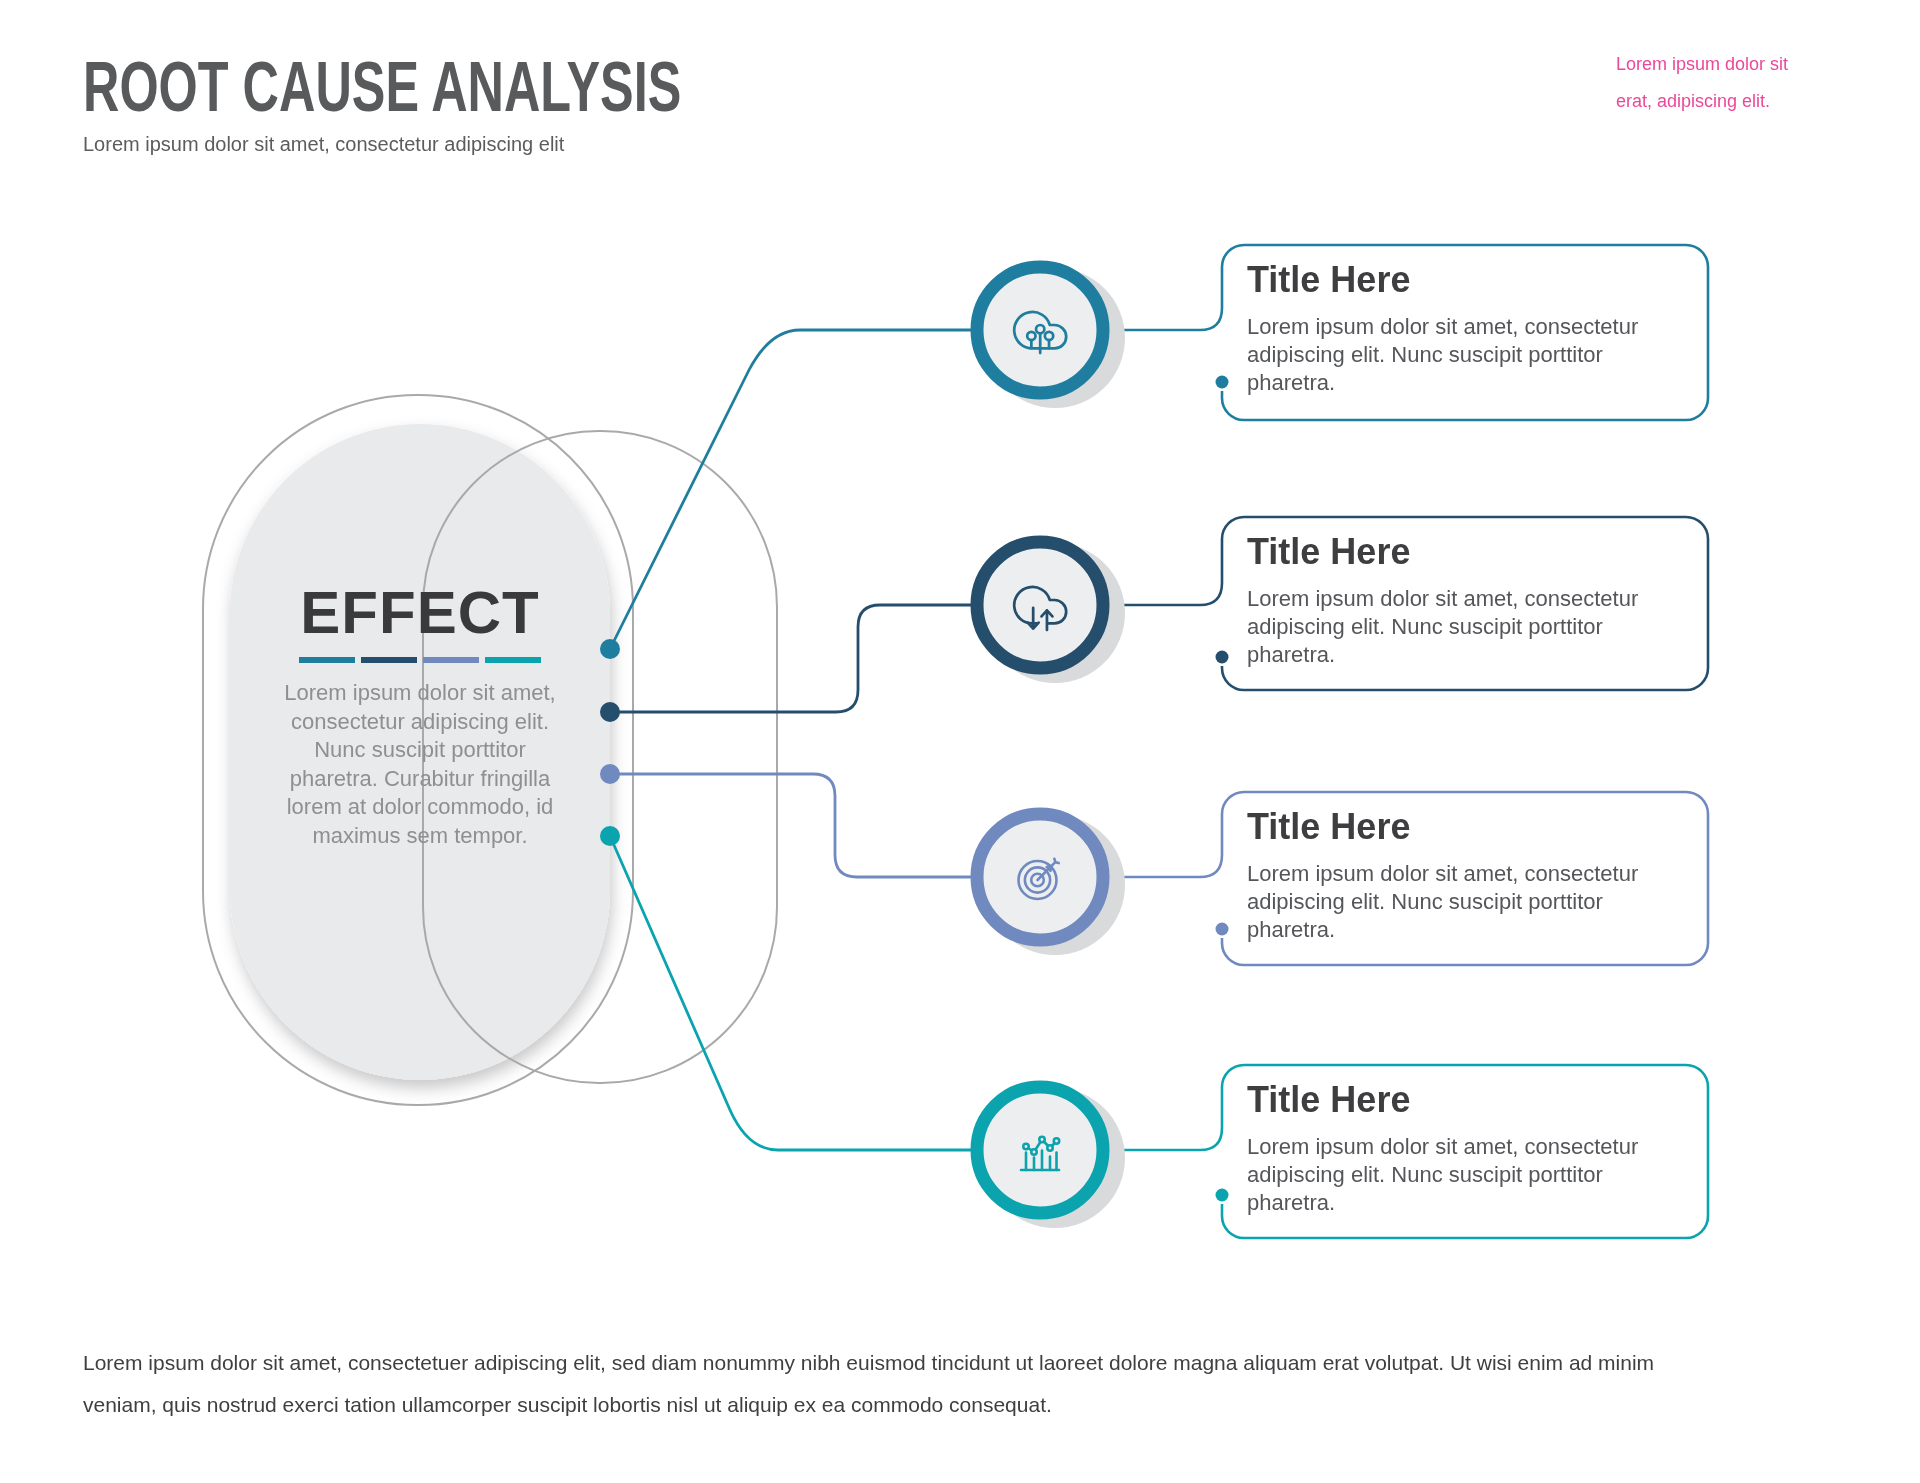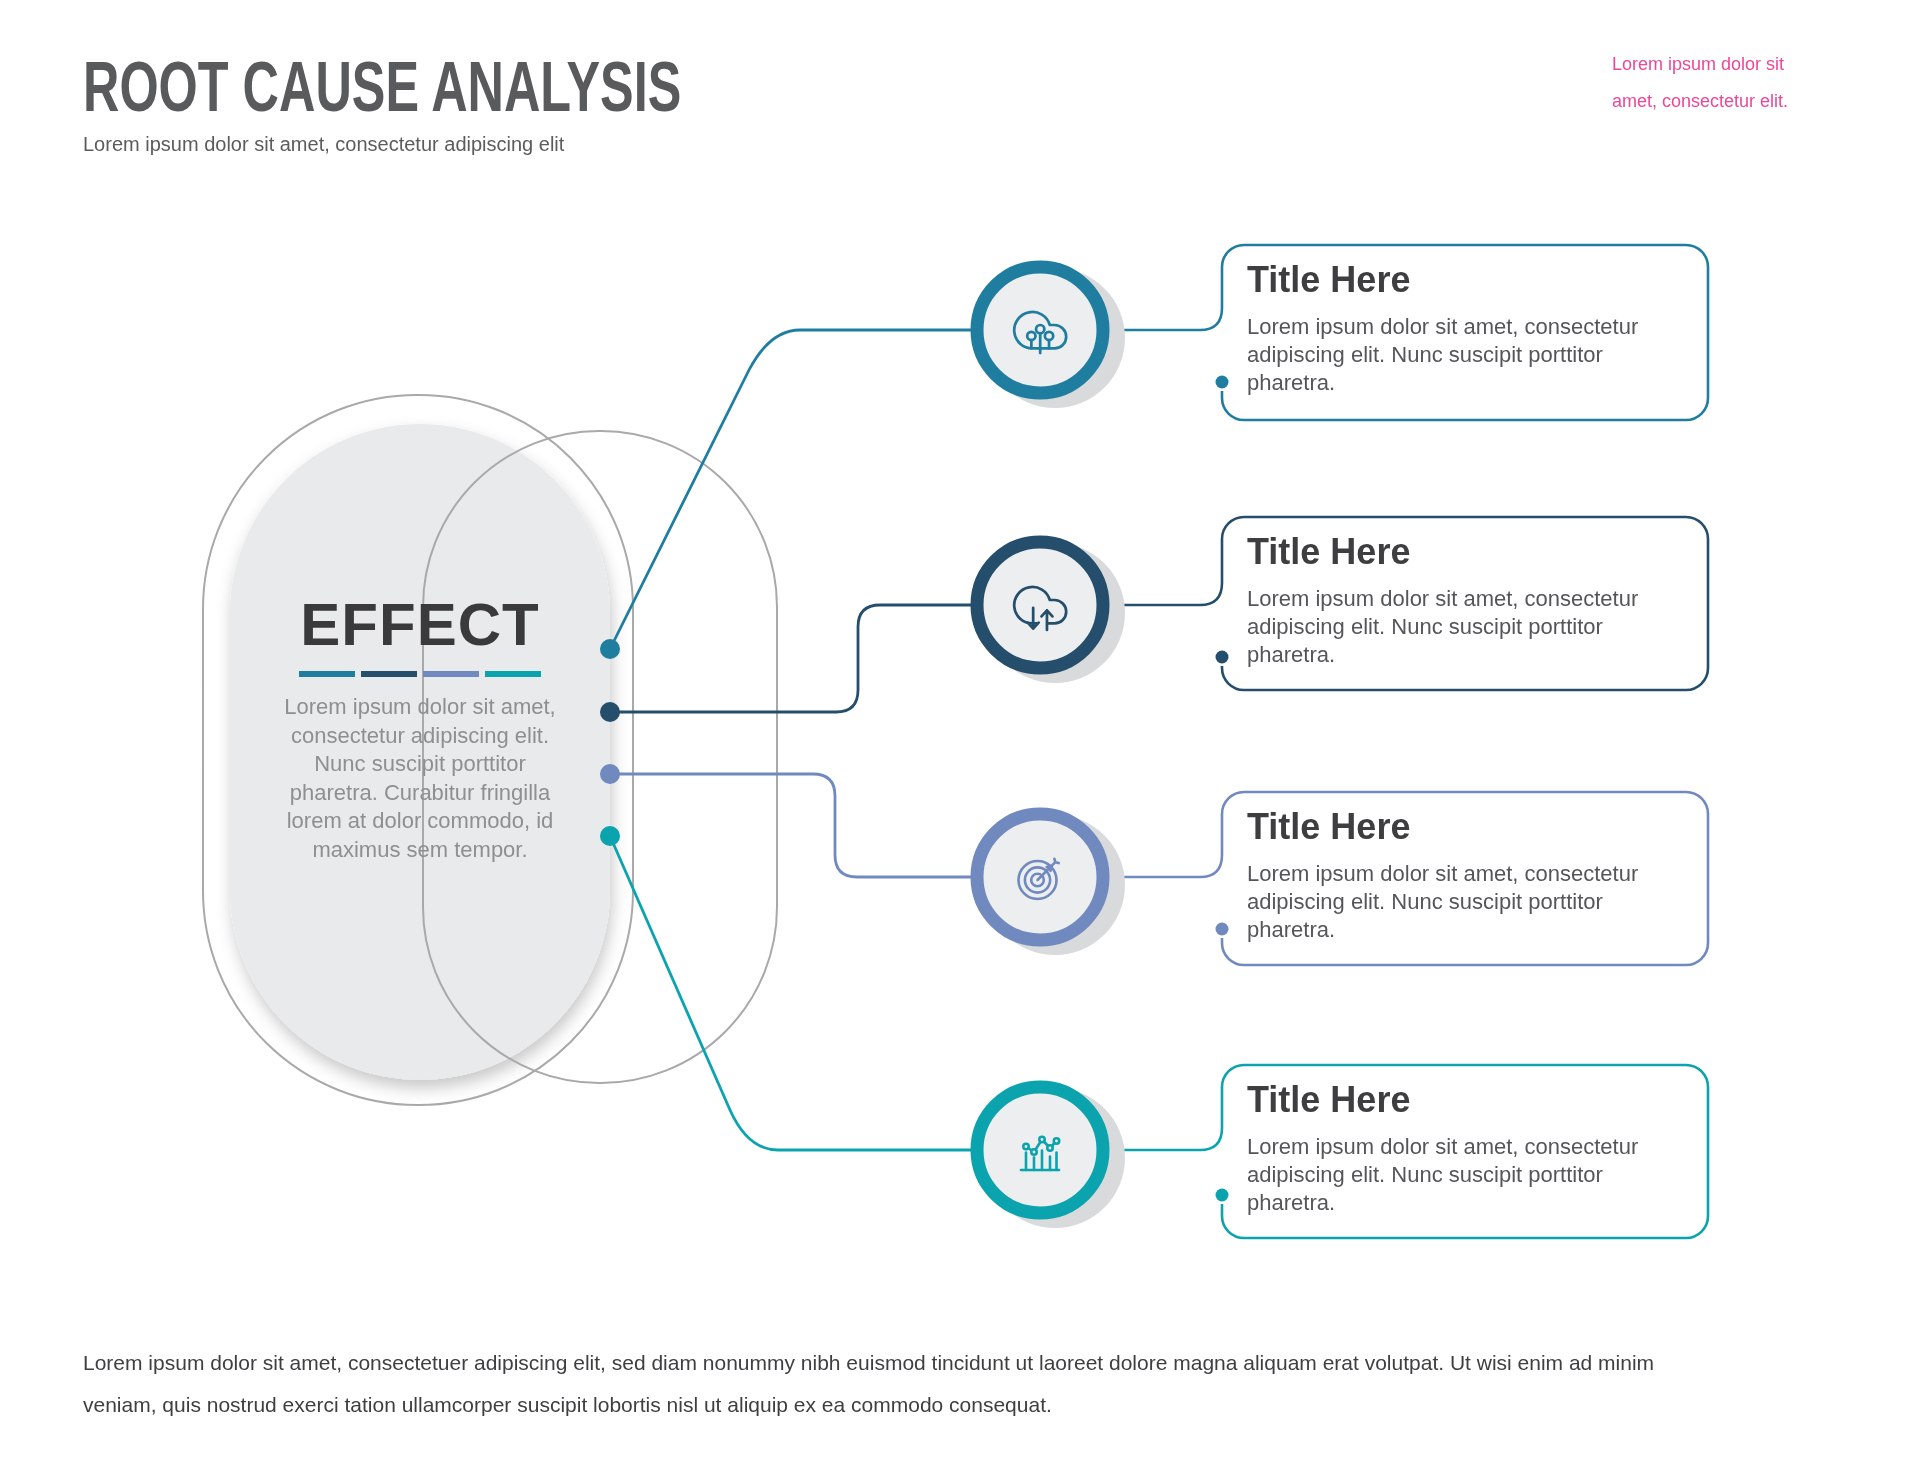--- a/index.html
+++ b/index.html
@@ -4,21 +4,21 @@
 <style>
   html,body{margin:0;padding:0;background:#fff;}
   #canvas{position:relative;width:1920px;height:1483px;background:#ffffff;overflow:hidden;
           font-family:"Liberation Sans", sans-serif;}
   .abs{position:absolute;}
   #main-title{left:83px;top:52px;font-size:70px;font-weight:700;color:#595A5C;line-height:1;
               letter-spacing:0px;transform:scaleX(.72);transform-origin:0 0;white-space:nowrap;}
   #subtitle{left:83px;top:133px;font-size:20px;color:#5B5C5E;white-space:nowrap;}
   #top-right-note{right:132px;top:46px;font-size:18px;line-height:37px;color:#ec4899;text-align:left;}
   #effect-block{left:230px;top:578px;width:380px;text-align:center;}
-  #effect-title{font-size:60px;font-weight:700;color:#3A3A3C;letter-spacing:1px;margin:12px;}
+  #effect-title{font-size:60px;font-weight:700;color:#3A3A3C;letter-spacing:1px;margin:0;}
   .dash-row{display:flex;justify-content:center;gap:6px;margin-top:10px;}
   .dash{width:56px;height:6px;display:inline-block;}
   #effect-desc{margin:16px auto 0;width:272px;font-size:22px;line-height:28.5px;color:#8E8F91;}
   .cause-title{left:1247px;width:430px;font-size:36px;font-weight:700;color:#3E3E40;white-space:nowrap;}
   .cause-desc{left:1247px;width:425px;font-size:22px;line-height:28px;color:#55565A;}
   #bottom-paragraph{left:83px;top:1348px;width:1800px;font-size:21px;color:#3E3F41;}
   #bottom-paragraph div{height:42px;line-height:30px;}
   #credit{left:35px;top:1437px;font-size:21px;color:#96979A;margin-top:44px;}
 </style>
 </head>
@@ -100,21 +100,21 @@
       <circle cx="34" cy="21.5" r="2.7" fill="#EDEEEF"></circle>
       <circle cx="42" cy="30" r="2.7" fill="#EDEEEF"></circle>
       <circle cx="48.5" cy="23" r="2.7" fill="#EDEEEF"></circle>
     </g>
   </svg>
 
   <div class="abs" id="main-title">ROOT CAUSE ANALYSIS</div>
   <div class="abs" id="subtitle">Lorem ipsum dolor sit amet, consectetur adipiscing elit</div>
   <div class="abs" id="top-right-note">
     <div>Lorem ipsum dolor sit</div>
-    <div>amet, consectetur elit.</div>
+    <div>erat, adipiscing elit.</div>
   </div>
 
   <div class="abs" id="effect-block">
     <div id="effect-title">EFFECT</div>
     <div class="dash-row">
       <span class="dash" style="background: rgb(31, 126, 160);"></span>
       <span class="dash" style="background: rgb(37, 78, 108);"></span>
       <span class="dash" style="background: rgb(112, 137, 191);"></span>
       <span class="dash" style="background: rgb(10, 163, 174);"></span>
     </div>

